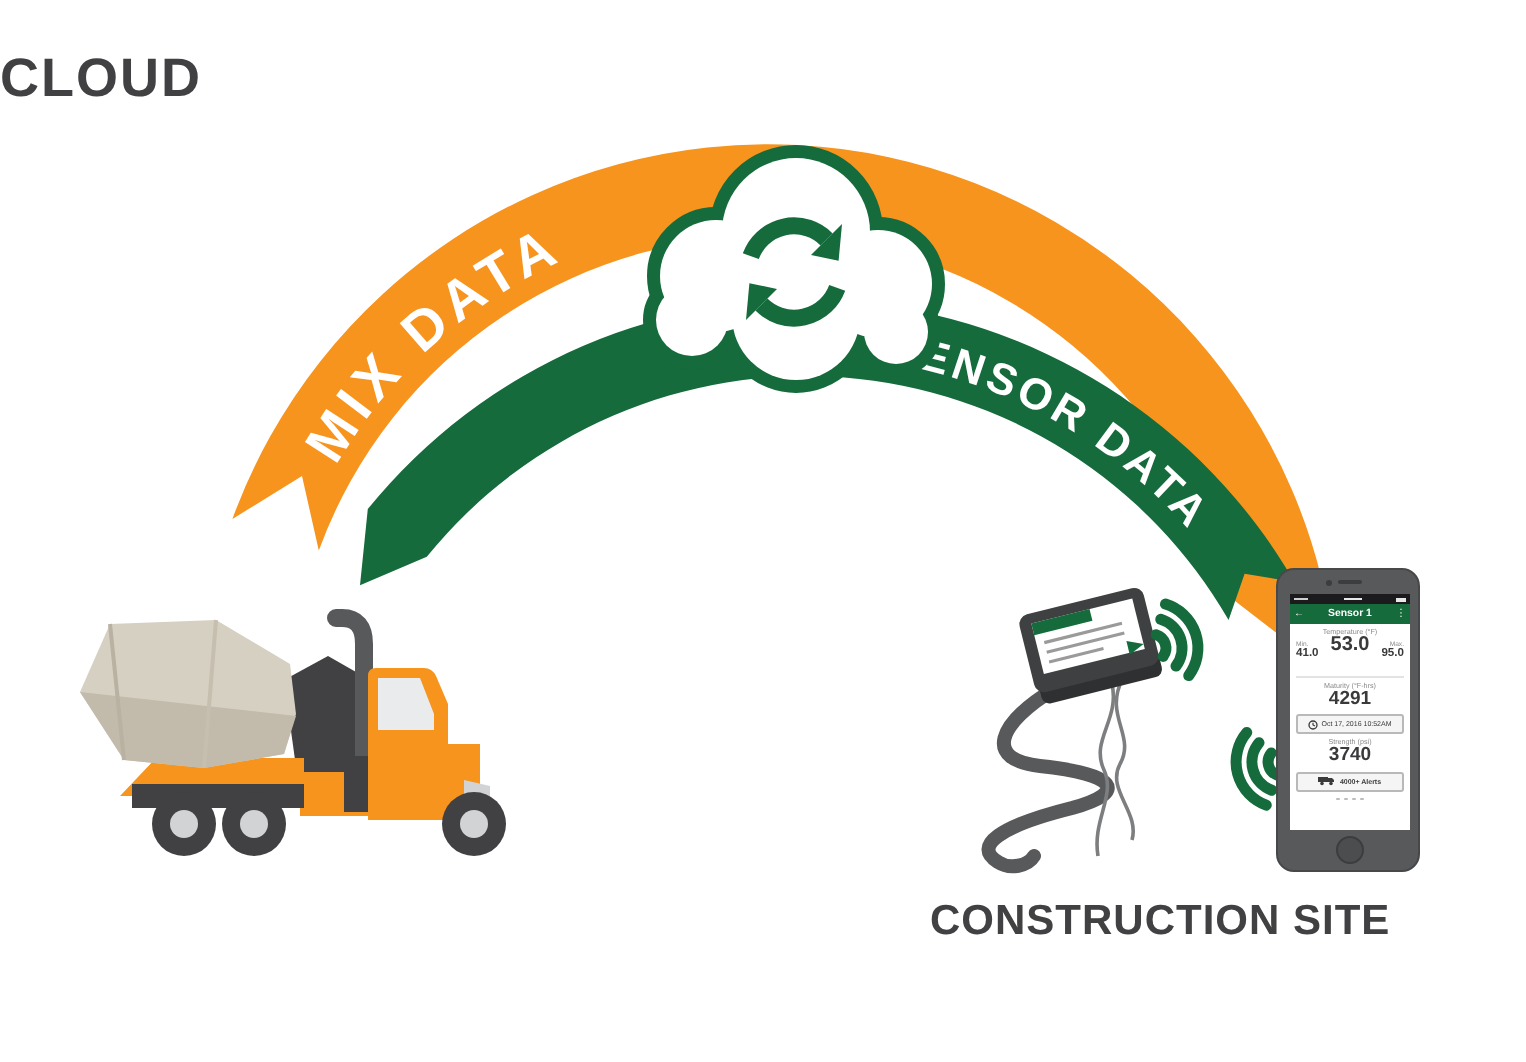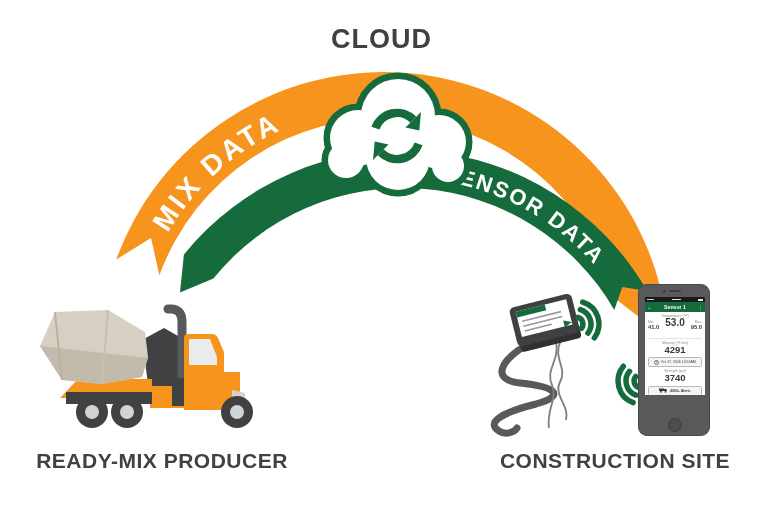--- a/index.html
+++ b/index.html
@@ -3,34 +3,34 @@
 <meta charset="utf-8">
 <style>
   html,body{margin:0;padding:0;background:#fff;}
   #canvas{position:relative;width:763px;height:531px;background:#fff;overflow:hidden;
           font-family:"Liberation Sans",sans-serif;}
   .fill-orange{fill:var(--orange);}
   .fill-green{fill:var(--green);}
   .stroke-green{stroke:var(--green);fill:none;}
   .fill-light{fill:var(--light_gray);}
   .arc-text{fill:#fff;font-weight:bold;font-family:"Liberation Sans",sans-serif;}
-  .big-label{position:absolute;text-align:center;font-weight:bold;color:var(--dark);
+  .big-label{position:absolute;text-align:left;font-weight:bold;color:var(--dark);
              letter-spacing:.5px;}
   #cloud-title{top:24px;left:0;width:763px;font-size:27px;letter-spacing:1px;}
   #producer-label{top:449px;left:12px;width:300px;font-size:21px;}
   #site-label{top:449px;left:465px;width:300px;font-size:21px;}
 
   
   #phone{position:absolute;left:638px;top:284px;width:72px;height:152px;background:var(--gray);
          border-radius:9px;box-sizing:border-box;border:1px solid #47484a;}
   #phone .speaker{position:absolute;top:5px;left:30px;width:12px;height:2px;border-radius:1px;background:#3c3d3f;}
   #phone .camera{position:absolute;top:4.5px;left:24px;width:3px;height:3px;border-radius:50%;background:#3c3d3f;}
   #phone .home{position:absolute;bottom:3px;left:29px;width:14px;height:14px;border-radius:50%;
                background:#4c4d4f;border:1.5px solid #3c3d3f;box-sizing:border-box;}
-  #screen{position:absolute;left:6px;top:12px;width:60px;height:98px;background:#fff;
+  #screen{position:absolute;left:6px;top:12px;width:60px;height:118px;background:#fff;
           display:flex;flex-direction:column;overflow:hidden;}
   #statusbar{height:5px;background:#1b1b1d;display:flex;align-items:center;justify-content:space-between;padding:0 2px;flex:none;}
   #statusbar .sig{width:7px;height:1.5px;background:#cfcfcf;}
   #statusbar .time{width:9px;height:1.5px;background:#e8e8e8;}
   #statusbar .batt{width:5px;height:2px;background:#e8e8e8;}
   #navbar{height:10px;background:var(--green);color:#fff;display:flex;align-items:center;
           justify-content:space-between;padding:0 2px;flex:none;}
   #navbar .ttl{font-size:5.2px;font-weight:bold;}
   #navbar .glyph{font-size:5px;line-height:5px;}
   .sec{text-align:center;position:relative;}
@@ -147,21 +147,20 @@
       <path d="M13.2,-18.8 A23,23 0 0 1 13.2,18.8"></path>
     </g>
     <g transform="translate(641,381) rotate(-15)" class="stroke-green" stroke-width="5.5" stroke-linecap="round">
       <path d="M-4,-5.7 A7,7 0 0 0 -4,5.7"></path>
       <path d="M-8.6,-12.3 A15,15 0 0 0 -8.6,12.3"></path>
       <path d="M-13.2,-18.8 A23,23 0 0 0 -13.2,18.8"></path>
     </g>
   </svg>
 
   <div id="cloud-title" class="big-label">CLOUD</div>
-  <div id="producer-label" class="big-label">READY-MIX PRODUCER</div>
   <div id="site-label" class="big-label">CONSTRUCTION SITE</div>
 
   <div id="phone">
     <div class="camera"></div>
     <div class="speaker"></div>
     <div id="screen">
       <div id="statusbar">
         <span class="sig"></span>
         <span class="time"></span>
         <span class="batt"></span>

